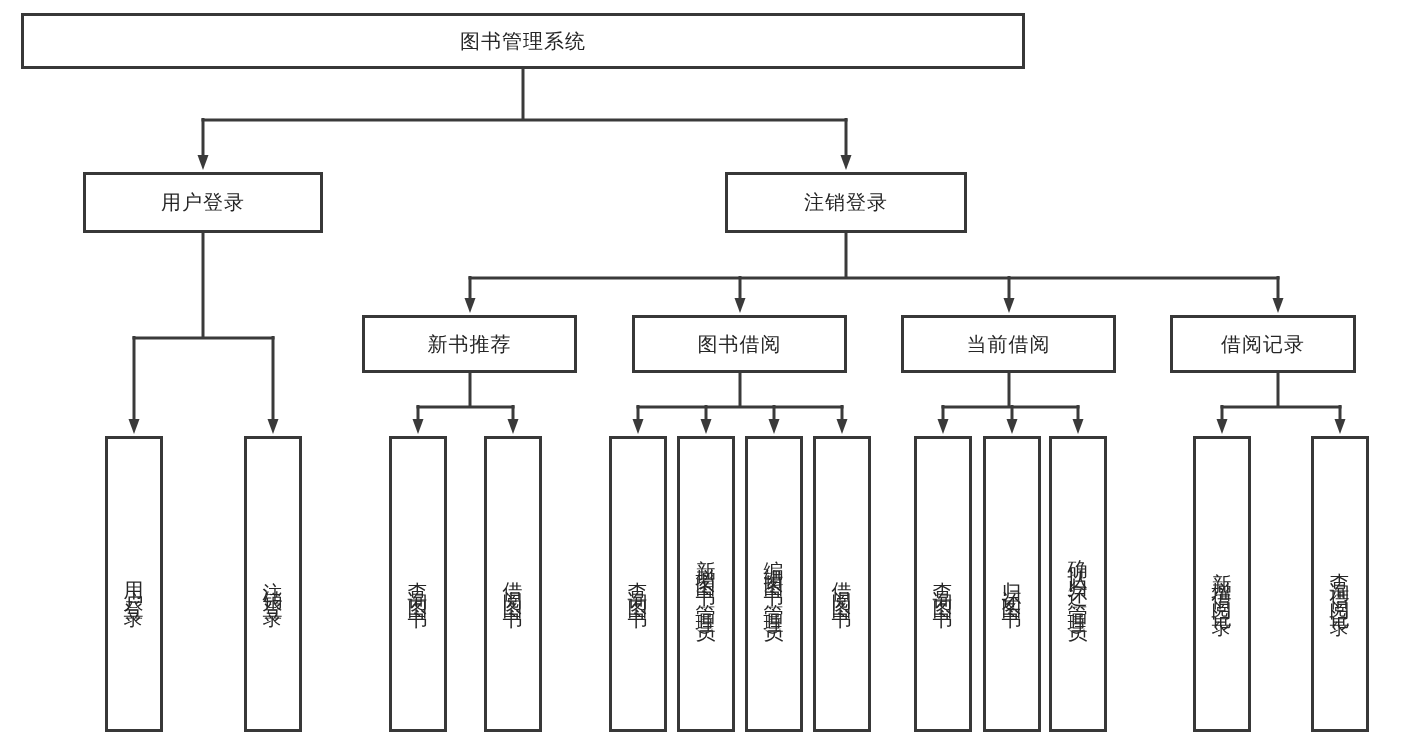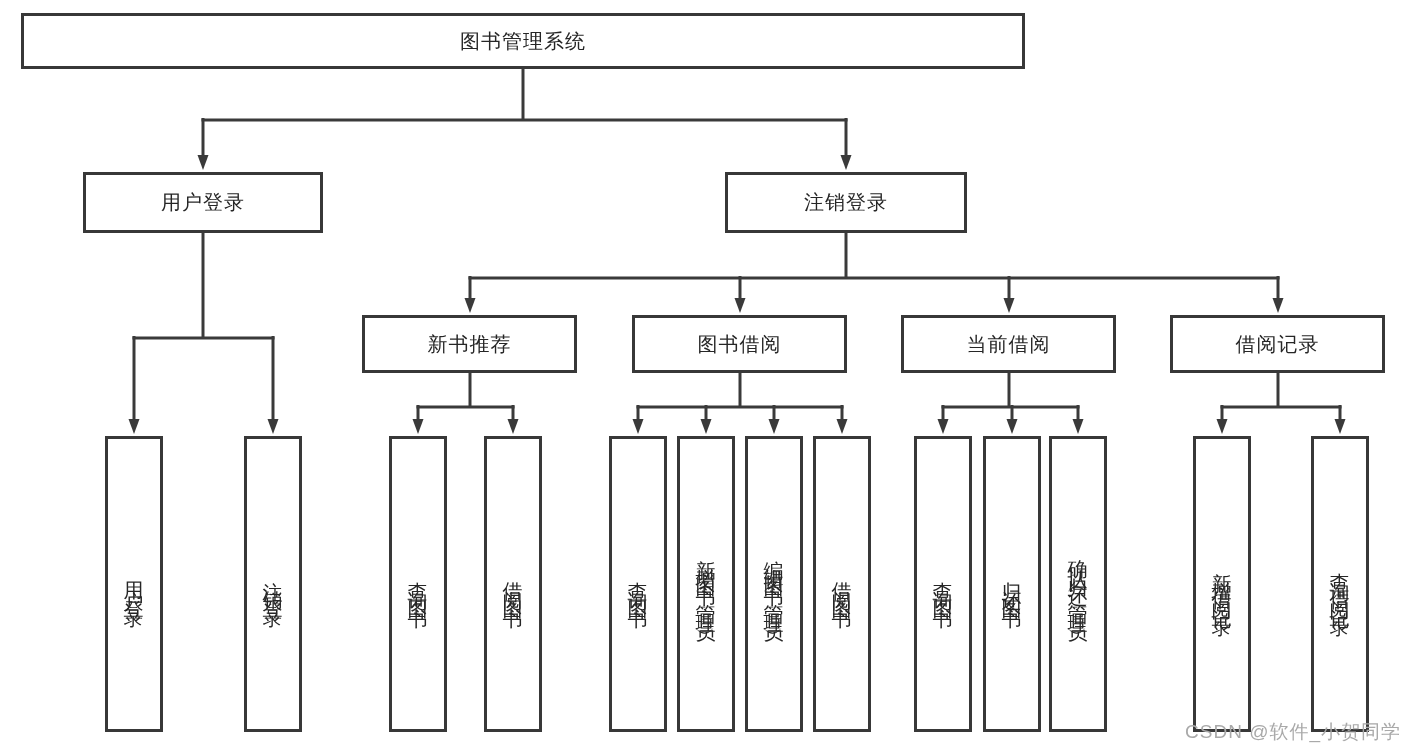--- a/index.html
+++ b/index.html
@@ -135,35 +135,34 @@
   </svg>
 
   <div class="node" style="left:21px; top:13px; width:1004px; height:56px;">图书管理系统</div>
 
   <div class="node" style="left:83px; top:172px; width:240px; height:61px;">用户登录</div>
   <div class="node" style="left:725px; top:172px; width:242px; height:61px;">注销登录</div>
 
   <div class="node" style="left:632px; top:315px; width:215px; height:58px;">图书借阅</div>
   <div class="node" style="left:362px; top:315px; width:215px; height:58px;">新书推荐</div>
   <div class="node" style="left:901px; top:315px; width:215px; height:58px;">当前借阅</div>
-  <div class="node" style="left:1170px; top:315px; width:215px; height:58px;">借阅记录</div>
+  <div class="node" style="left:1170px; top:315px; width:186px; height:58px;">借阅记录</div>
 
   <div class="node leaf" style="left:105px;">用户登录</div>
   <div class="node leaf" style="left:244px;">注销登录</div>
 
   <div class="node leaf" style="left:389px;">查询图书</div>
   <div class="node leaf" style="left:484px;">借阅图书</div>
 
   <div class="node leaf" style="left:609px;">查询图书</div>
   <div class="node leaf" style="left:677px;">新增图书（管理员）</div>
   <div class="node leaf" style="left:745px;">编辑图书（管理员）</div>
   <div class="node leaf" style="left:813px;">借阅图书</div>
 
   <div class="node leaf" style="left:914px;">查询图书</div>
   <div class="node leaf" style="left:983px;">归还图书</div>
   <div class="node leaf" style="left:1049px;">确认归还（管理员）</div>
 
   <div class="node leaf" style="left:1193px;">新增借阅记录</div>
   <div class="node leaf" style="left:1311px;">查询借阅记录</div>
 
-  <div class="watermark">CSDN @软件_小贺同学</div>
 
 </div>
 
 </body></html>

